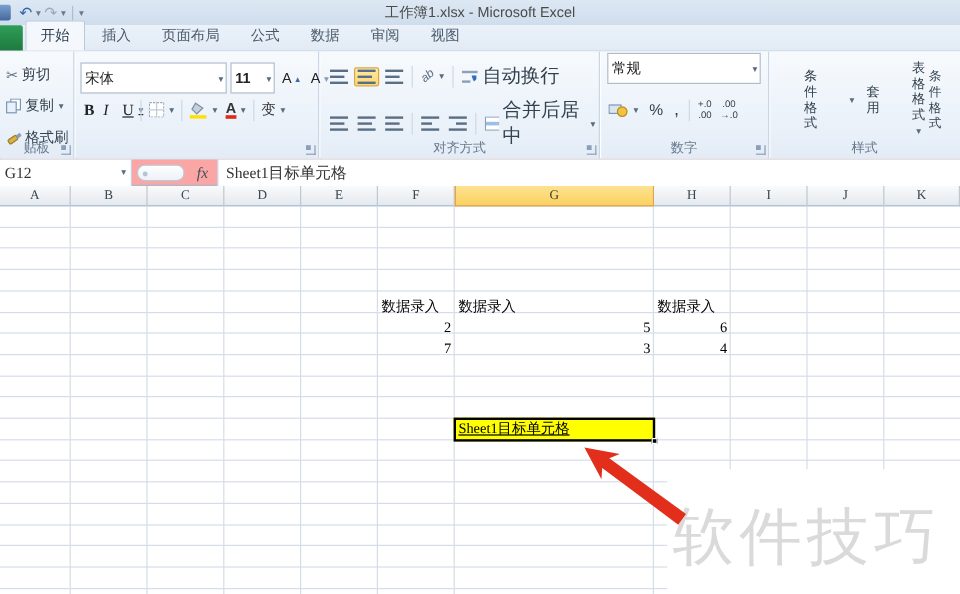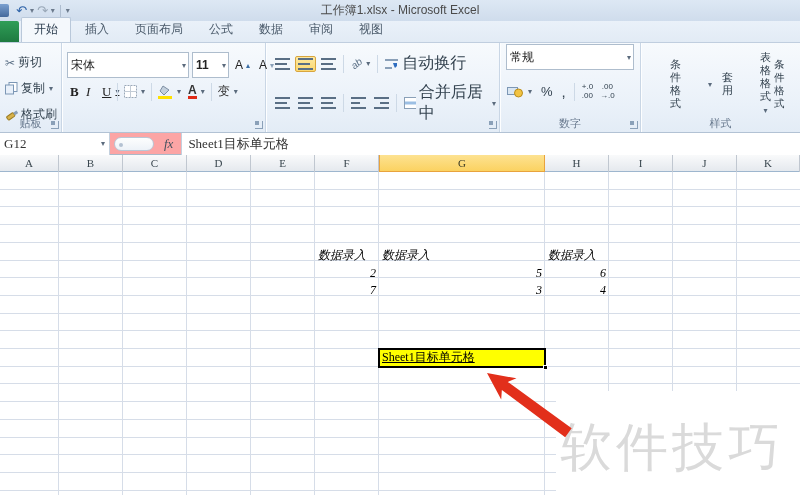--- a/index.html
+++ b/index.html
@@ -93,21 +93,21 @@
   .sheet { position:absolute; left:0; top:155px; width:800px; height:340px; background:#fff; }
   .colheads { position:absolute; left:0; top:0; width:800px; height:17px; background:linear-gradient(#f9fafb,#e5e9ee);
     border-bottom:1px solid #9eb6ce; }
   .colh { position:absolute; top:0; height:17px; text-align:center; font-size:11px; color:#39464e; line-height:17px;
     border-right:1px solid #c0c7d0; font-family:"Liberation Serif","DejaVu Serif",serif; }
   .colh.sel { background:linear-gradient(#fde291,#fbd261); border-left:1px solid #e8a33d; border-right:1px solid #e8a33d; border-bottom:1px solid #e8a33d; color:#3a3a25; }
   .grid { position:absolute; left:0; top:17px; width:800px; height:323px; overflow:hidden; }
   .vline { position:absolute; top:0; width:1px; height:100%; background:#d6dde8; }
   .hline { position:absolute; left:0; height:1px; width:100%; background:#d6dde8; }
   .gcell { position:absolute; font-size:12px; font-family:"Liberation Serif","DejaVu Serif",serif; color:#000;
-    padding:0 3px; white-space:nowrap; line-height:17px;font-style:italic; }
+    padding:0 3px; white-space:nowrap; line-height:17px; }
   .sel-cell { position:absolute; background:#ffff00; border:2px solid #000; z-index:2;
     font-size:12px; font-family:"Liberation Serif","DejaVu Serif",serif; color:#000;
     line-height:14px; padding:0 2px; white-space:nowrap; text-decoration:underline; }
   .fill-handle { position:absolute; width:5px; height:5px; background:#000; border:1px solid #fff; z-index:3; }
 
   .wm-patch { position:absolute; left:556px; top:219px; width:244px; height:121px; background:#fff; z-index:1; }
   .wm-text { position:absolute; left:4px; top:22px; font-size:52px; letter-spacing:4px; color:#dadada; white-space:nowrap; }
   .arrow-svg { position:absolute; left:0; top:0; z-index:4; pointer-events:none; }
 </style>
 </head>
@@ -258,20 +258,21 @@
         </span>
       <span class="vsep"></span>
       <span class="rbtn dd">
         <svg width="14" height="12">
             <rect x="0.5" y="0.5" width="13" height="11" fill="#fff" stroke="#8aa0b8"></rect>
             <rect x="1" y="4.5" width="12" height="3" fill="#9cbfe4"></rect>
           </svg>
         <span class="al-txt">合并后居中</span>
       </span>
     </div>
+    <div class="rgroup-label">对齐方式</div>
     <span class="launcher"></span>
   </div>
 
   <div class="rgroup g-num">
     <div class="num-row1">
       <span class="combo" style="width:128px;">
         <span>常规</span>
         <span class="arr">▾</span>
       </span>
     </div>

